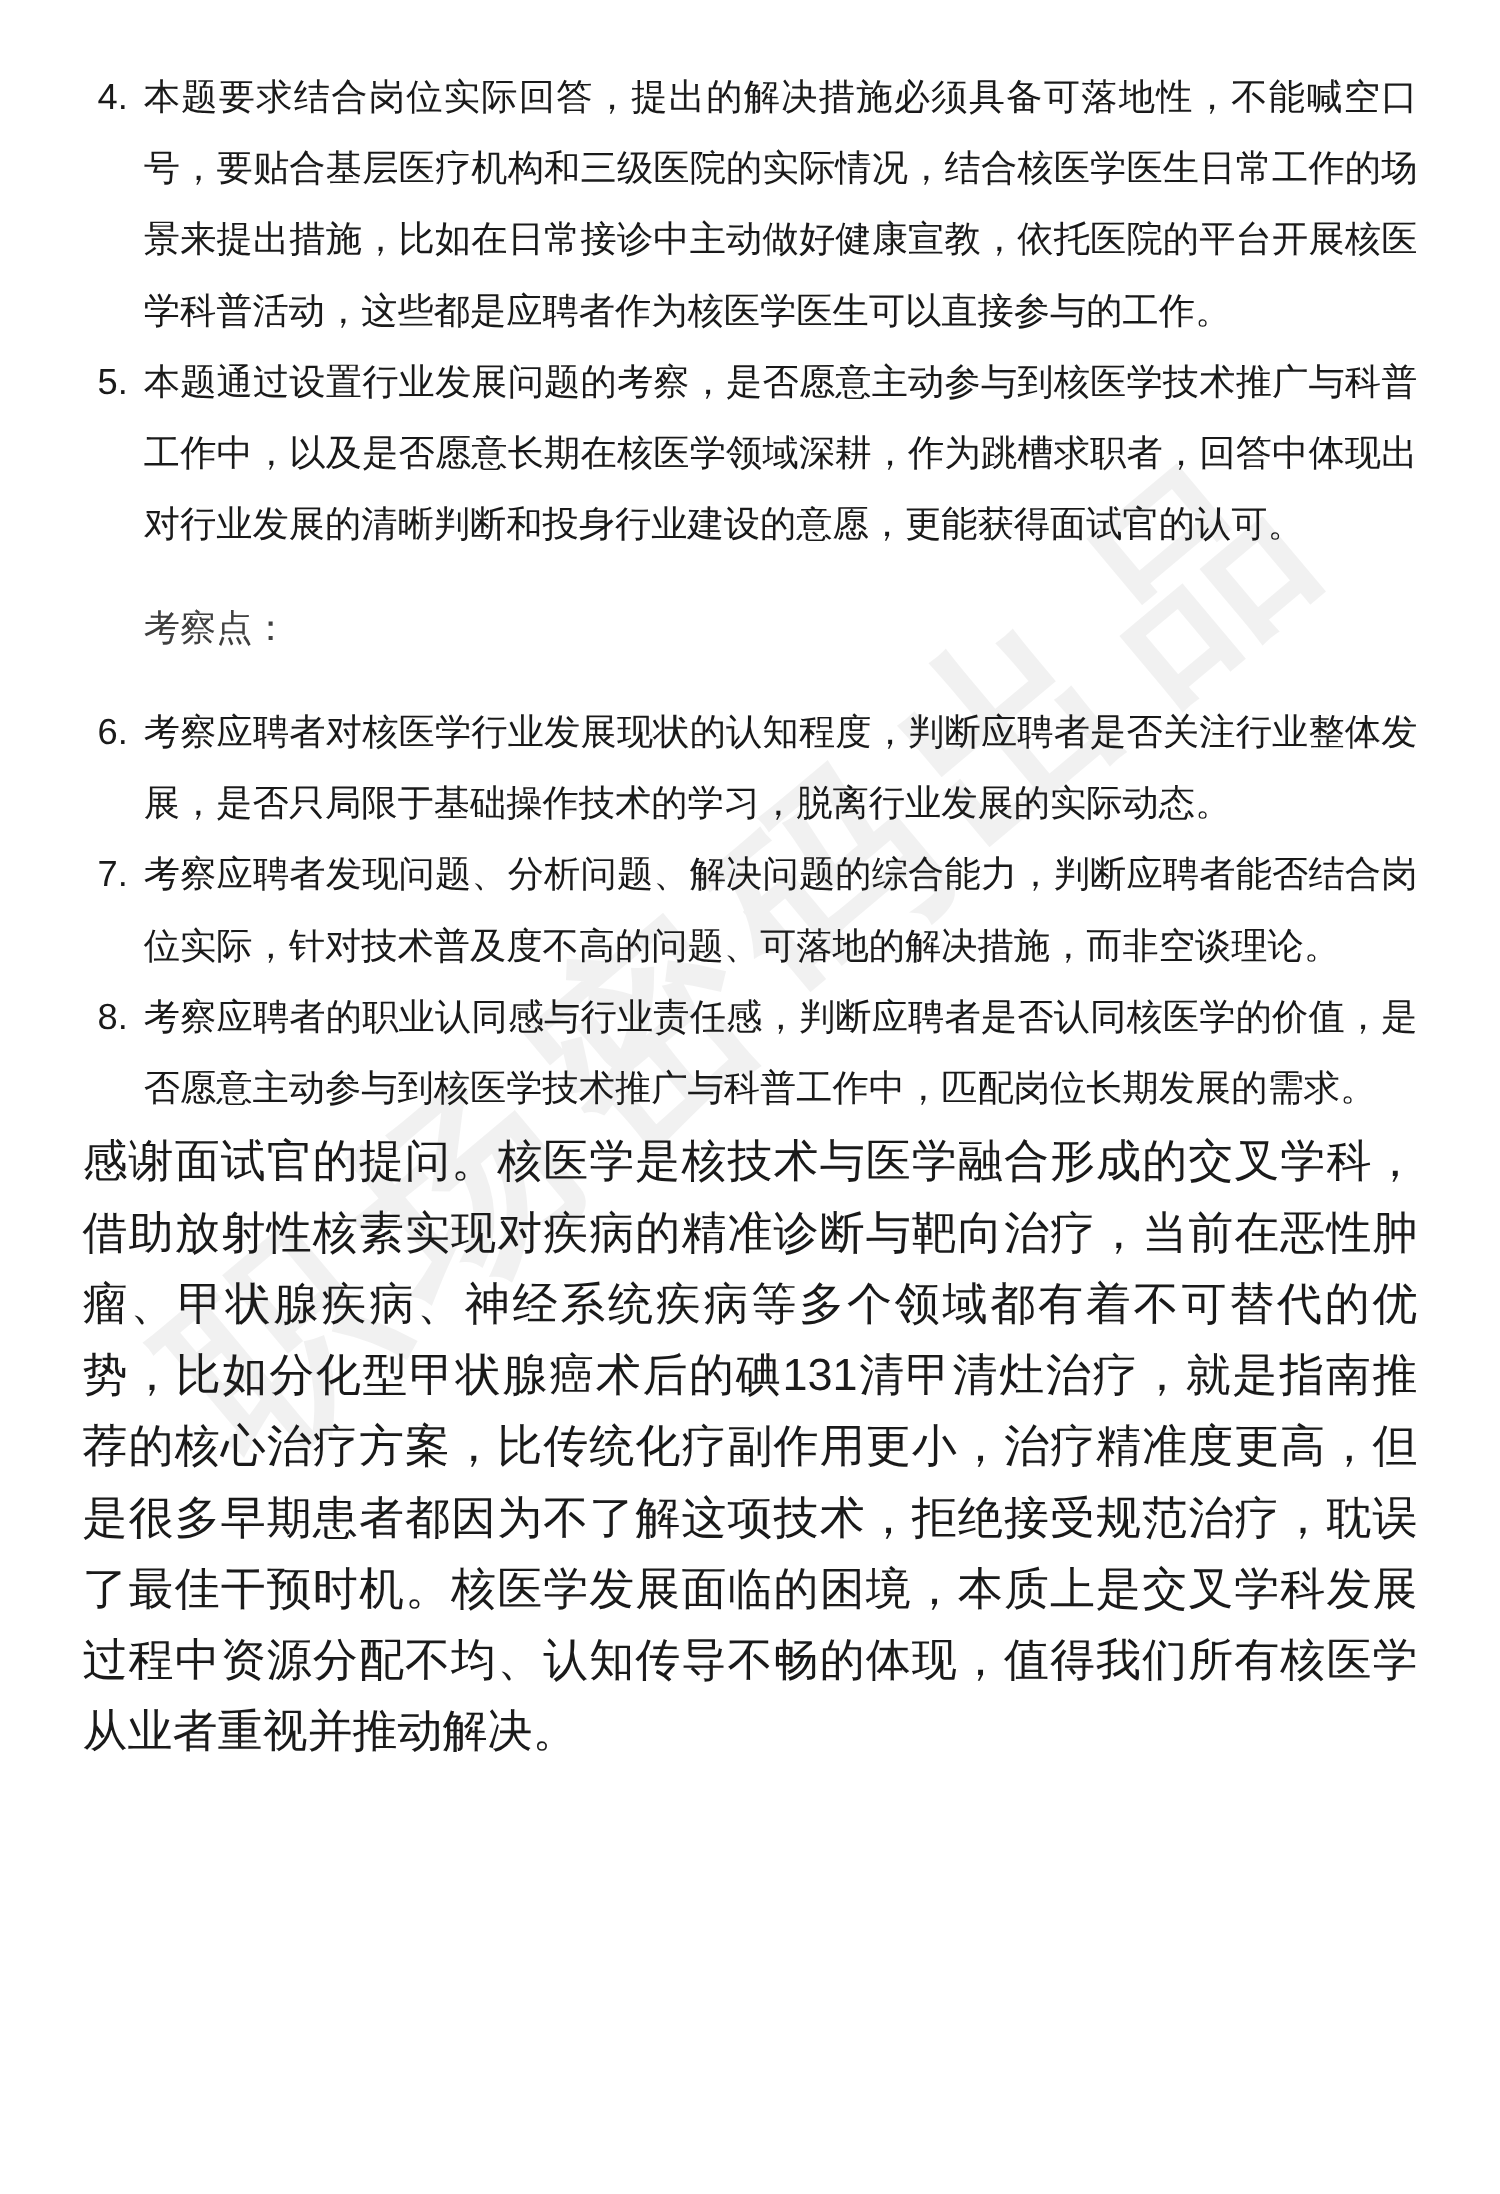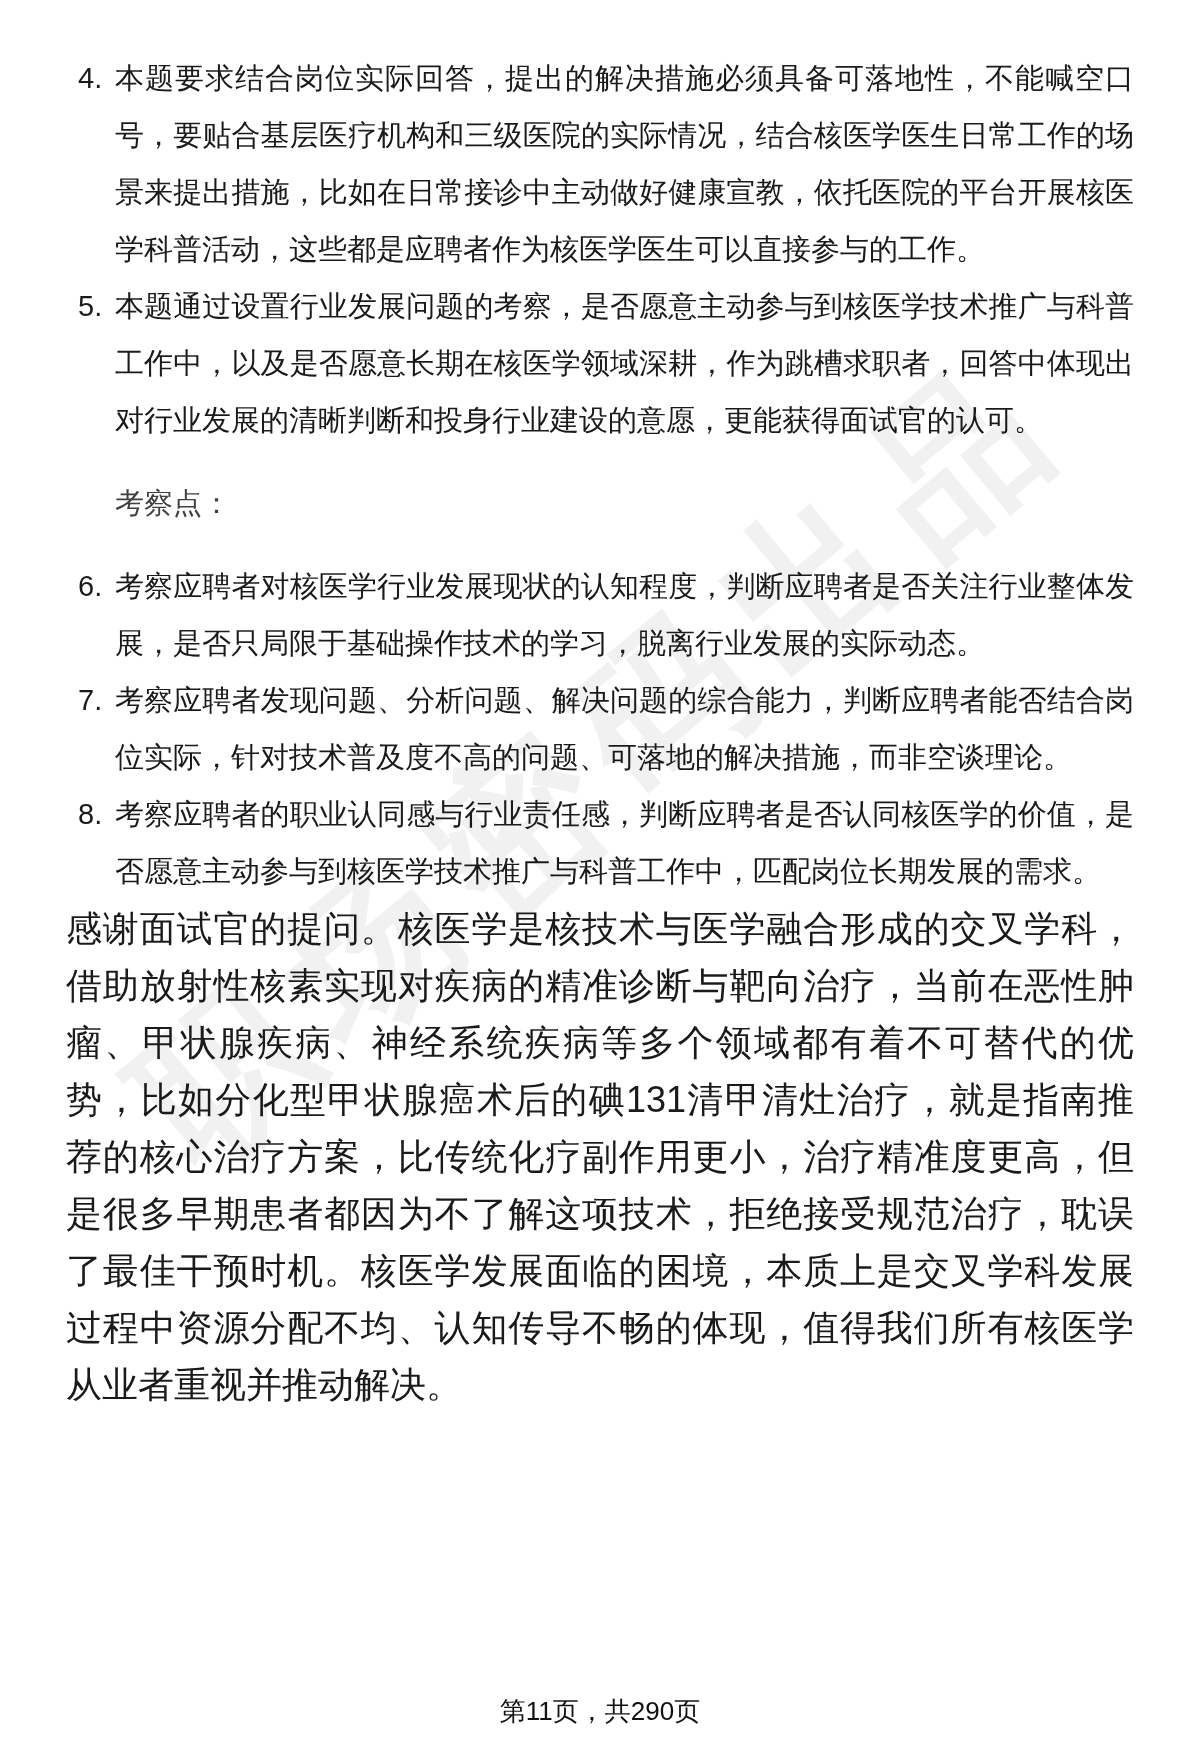--- a/index.html
+++ b/index.html
@@ -122,15 +122,14 @@
       <span class="num">8.</span>
       <span class="txt">考察应聘者的职业认同感与行业责任感，判断应聘者是否认同核医学的价值，是否愿意主动参与到核医学技术推广与科普工作中，匹配岗位长期发展的需求。</span>
     </div>
 
 
     <p class="para">感谢面试官的提问。核医学是核技术与医学融合形成的交叉学科，借助放射性核素实现对疾病的精准诊断与靶向治疗，当前在恶性肿瘤、甲状腺疾病、神经系统疾病等多个领域都有着不可替代的优势，比如分化型甲状腺癌术后的碘131清甲清灶治疗，就是指南推荐的核心治疗方案，比传统化疗副作用更小，治疗精准度更高，但是很多早期患者都因为不了解这项技术，拒绝接受规范治疗，耽误了最佳干预时机。核医学发展面临的困境，本质上是交叉学科发展过程中资源分配不均、认知传导不畅的体现，值得我们所有核医学从业者重视并推动解决。</p>
 
 
   </div>
 
-  <div class="footer">第11页，共290页</div>
 
 </div>
 
 </body></html>

